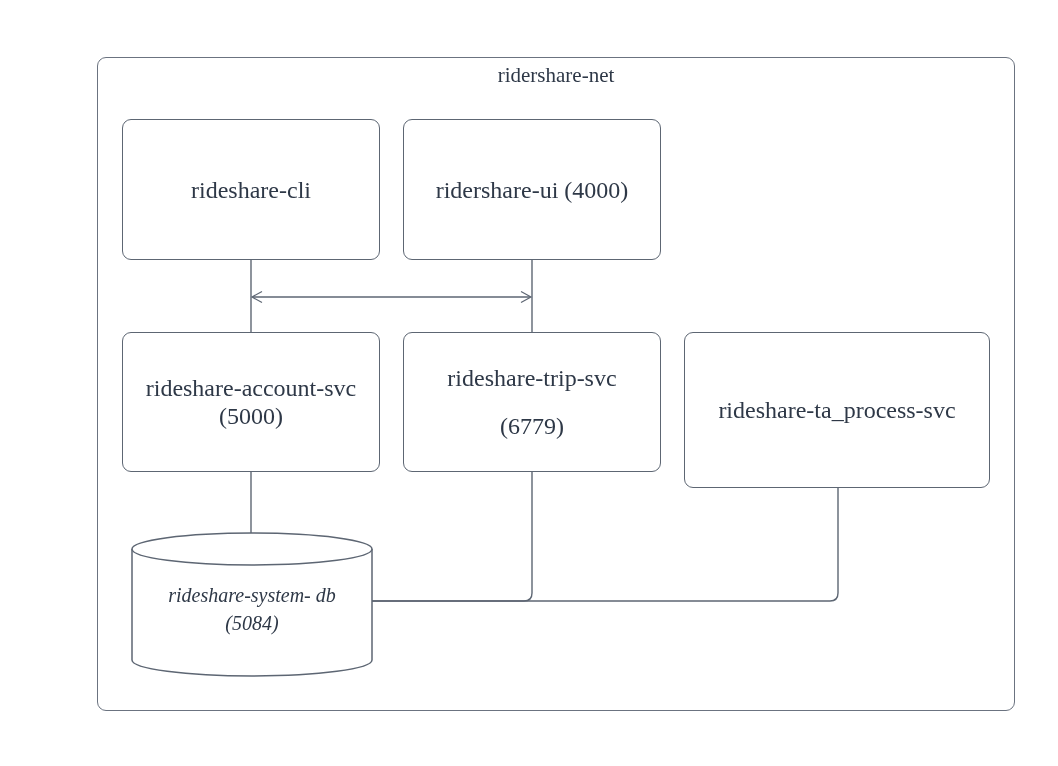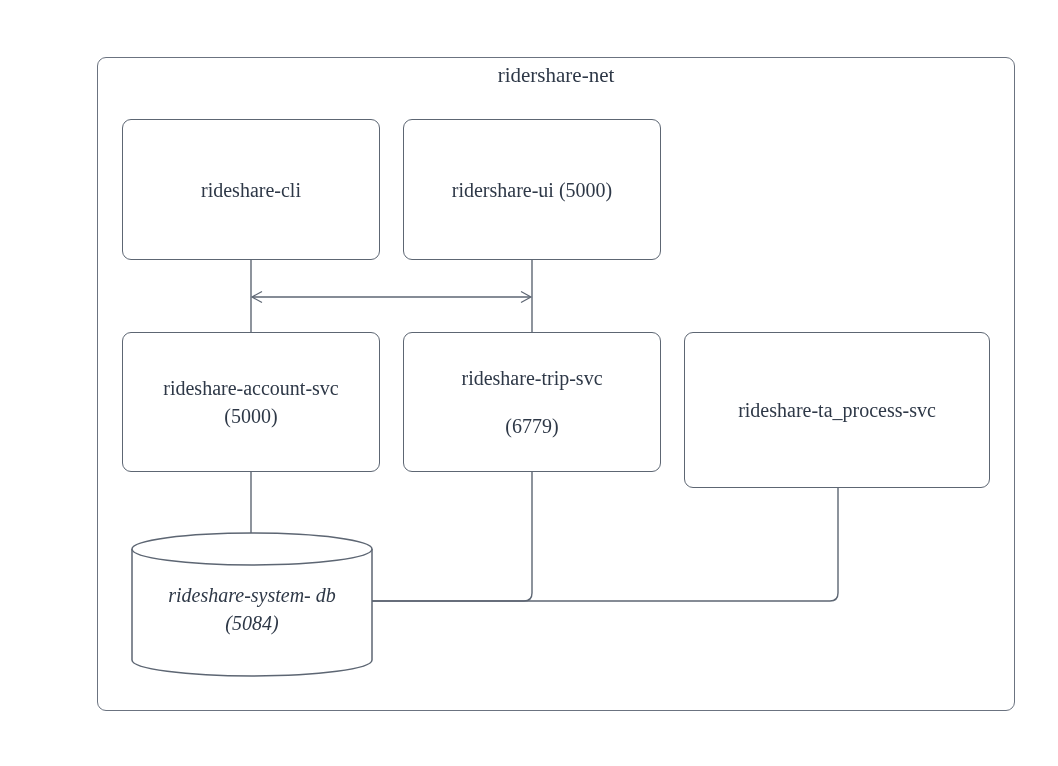--- a/index.html
+++ b/index.html
@@ -26,21 +26,21 @@
   }
   .net-title{
     position:absolute;left:70px;top:61px;width:918px;
     text-align:center;font-size:21px;line-height:28px;
   }
   .node{
     position:absolute;box-sizing:border-box;
     border:1.5px solid var(--stroke);border-radius:9px;
     background:var(--node-background);
     display:flex;flex-direction:column;align-items:center;justify-content:center;
-    font-size:20px;line-height:28px;text-align:center;
+    font-size:24px;line-height:28px;text-align:center;
   }
   .db-label{
     position:absolute;left:105px;top:581px;width:240px;
     display:flex;flex-direction:column;align-items:center;
     font-size:20px;line-height:28px;text-align:center;font-style:italic;
   }
   .edge{stroke:var(--stroke);stroke-width:1.4;fill:none;}
   .shape{stroke:var(--stroke);stroke-width:1.5;fill:var(--node-background);}
   .arrowhead{stroke:var(--stroke);stroke-width:1.2;fill:none;}
 </style>
@@ -72,21 +72,21 @@
   </svg>
 
   <div class="outer"></div>
   <div class="net-title">ridershare-net</div>
 
   <div class="node" style="left:95px;top:119px;width:258px;height:141px;">
     <span>rideshare-cli</span>
   </div>
 
   <div class="node" style="left:376px;top:119px;width:258px;height:141px;">
-    <span>ridershare-ui (5000)</span>
+    <span>ridershare-ui (4000)</span>
   </div>
 
   <div class="node" style="left:95px;top:332px;width:258px;height:140px;">
     <span>rideshare-account-svc</span>
     <span>(5000)</span>
   </div>
 
   <div class="node" style="left:376px;top:332px;width:258px;height:140px;gap:20px;">
     <span>rideshare-trip-svc</span>
     <span>(6779)</span>

